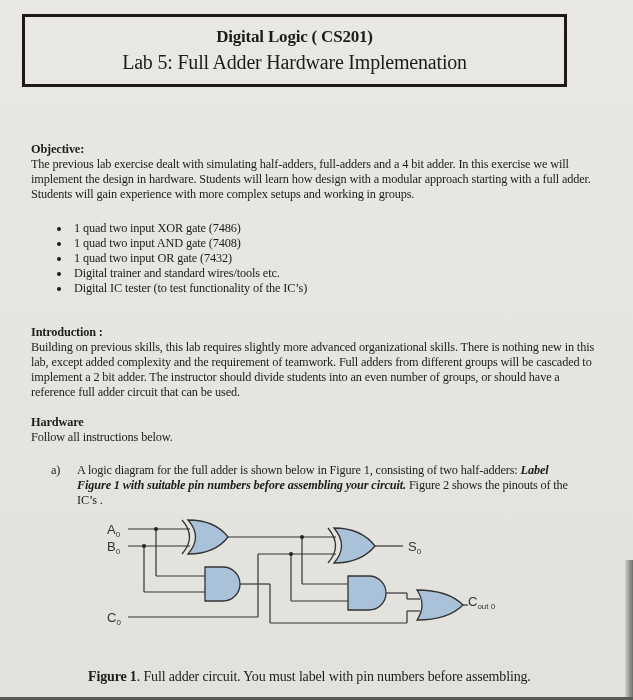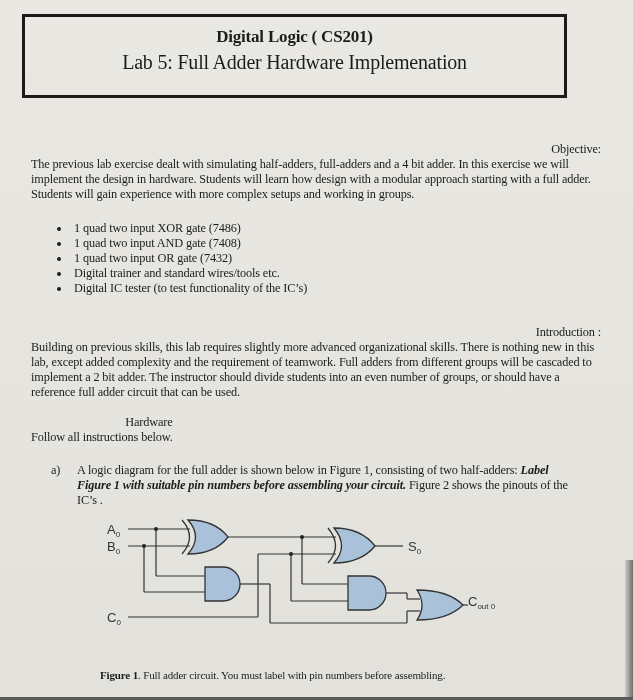--- a/index.html
+++ b/index.html
@@ -16,46 +16,46 @@
     }
     .right-edge {
       position: absolute; right: 0; top: 560px; width: 8px; height: 140px;
       background: linear-gradient(90deg, #cfcfcb, #6d6d6b);
     }
     .bottom-edge {
       position: absolute; left: 0; bottom: 0; width: 633px; height: 3px;
       background: #5a5a58;
     }
     .title-box {
-      position: absolute; left: 22px; top: 14px; width: 545px; height: 84px;
+      position: absolute; left: 22px; top: 14px; width: 545px; height: 73px;
       border: 3px solid #1e1a1a;
       box-sizing: border-box;
       text-align: center;
     }
     .title-main {
       font-weight: bold; font-size: 17px; margin-top: 10px; letter-spacing: -0.2px;
     }
     .title-sub {
       font-size: 20px; margin-top: 4px; letter-spacing: -0.2px;
     }
     .section { position: absolute; left: 31px; font-size: 12.3px; line-height: 15px; letter-spacing: -0.15px; }
-    .heading { font-weight: normal; text-align: right; }
+    .heading { font-weight: bold; }
     .para { width: 570px; }
     ul.equip { list-style: none; margin: 4px; padding: 0 0 0 22px; }
     ul.equip li { position: relative; padding-left: 17px; }
     ul.equip li::before {
       content: ""; position: absolute; left: 0; top: 6px; width: 4px; height: 4px;
       border-radius: 50%; background: #1c1c1c;
     }
     .proc-item { position: absolute; left: 51px; top: 488px; font-size: 12.3px; line-height: 15px; width: 530px; letter-spacing: -0.15px; }
     .proc-item .marker { position: absolute; left: 0; top: 0; }
     .proc-item .body { padding-left: 26px; }
     .bi { font-weight: bold; font-style: italic; }
     .diagram { position: absolute; left: 90px; top: 505px; width: 480px; height: 140px; }
-    .caption { position: absolute; left: 100px; top: 669px; font-size: 11px; letter-spacing: -0.15px; }
+    .caption { position: absolute; left: 88px; top: 669px; font-size: 14px; letter-spacing: -0.15px; }
     .caption .bold { font-weight: bold; }
     .lbl { font-family: "Liberation Sans", sans-serif; font-size: 13px; fill: #333; }
     .sub { font-family: "Liberation Sans", sans-serif; font-size: 8px; fill: #333; }
   </style>
 </head>
 <body>
 
 <div class="page">
 
   <div class="title-box">

